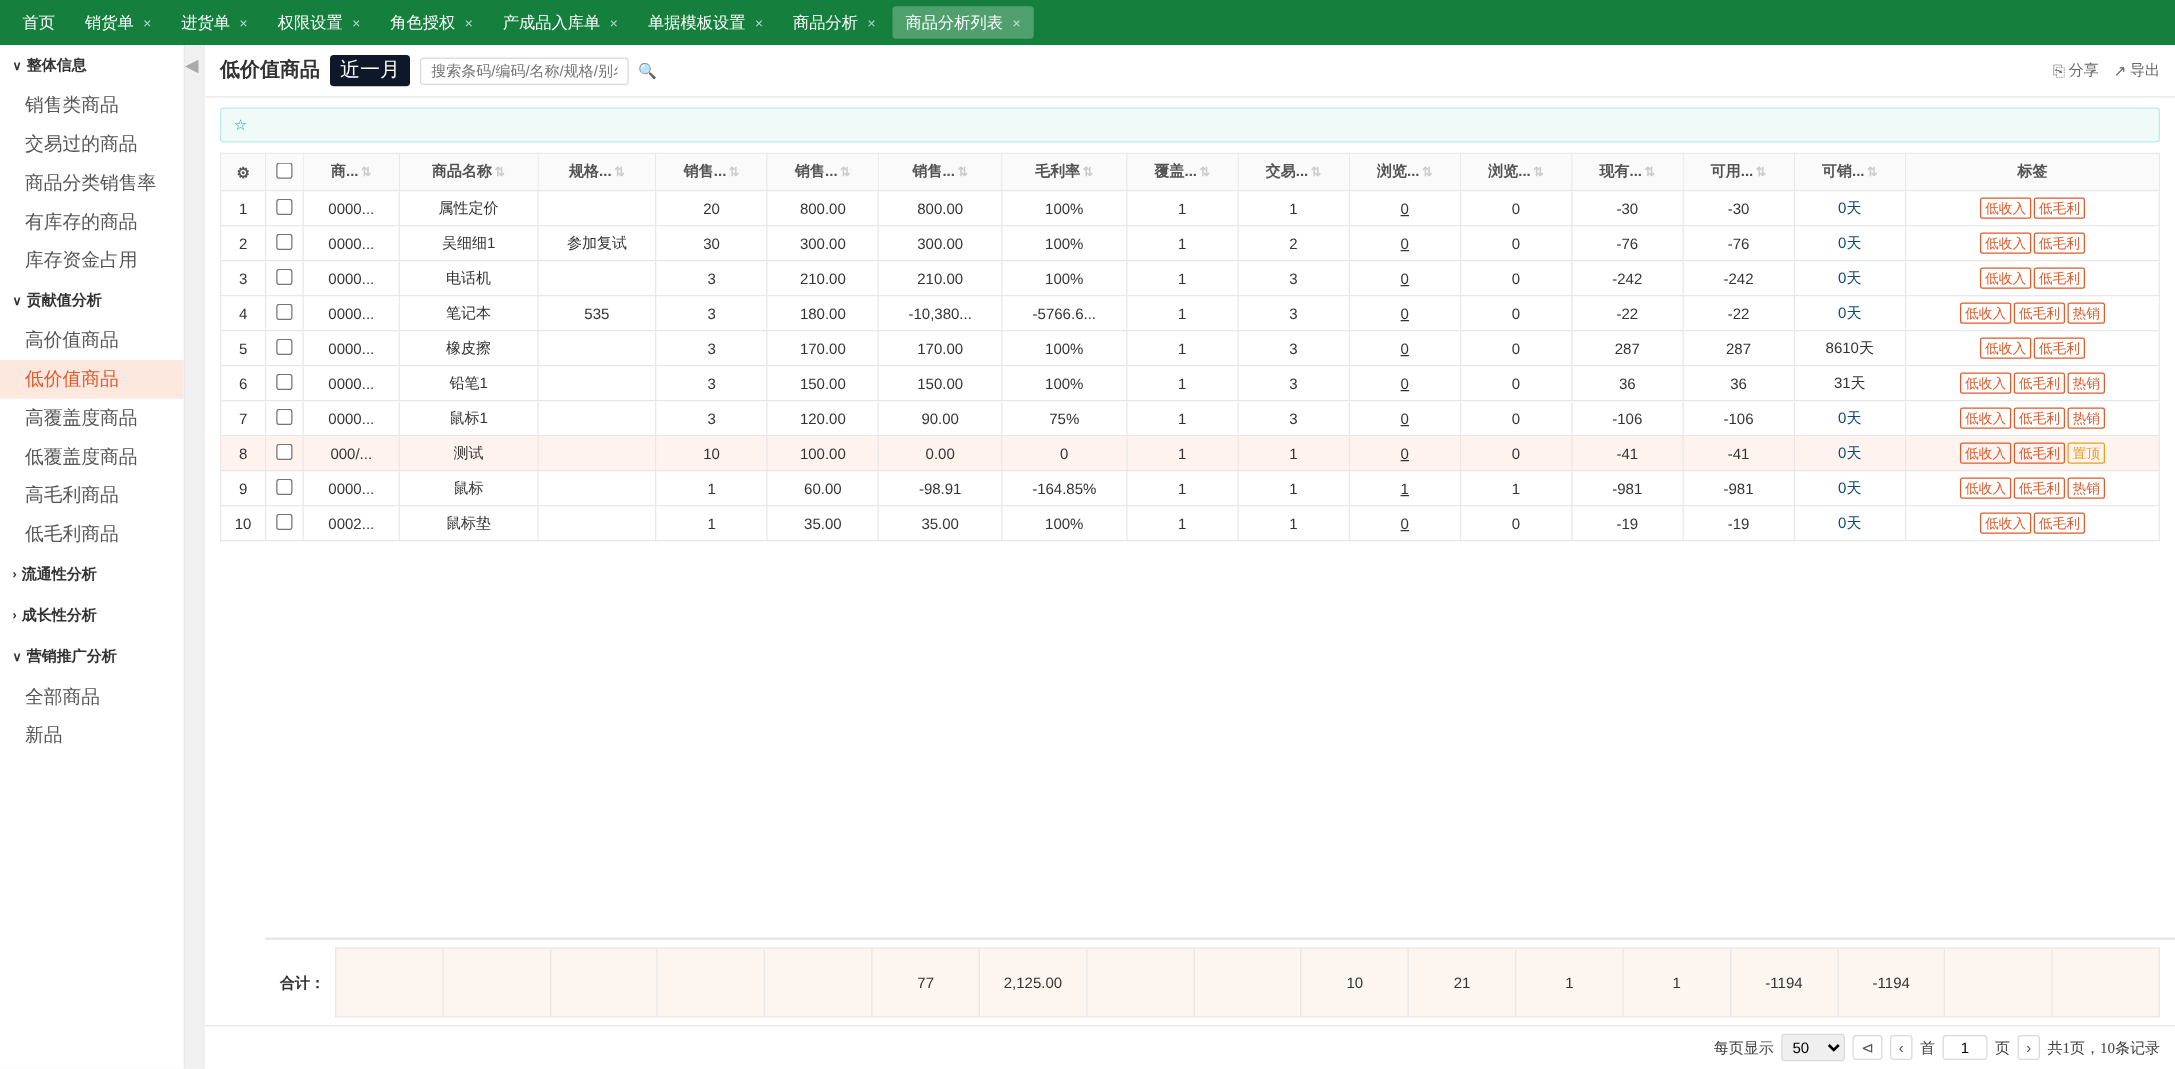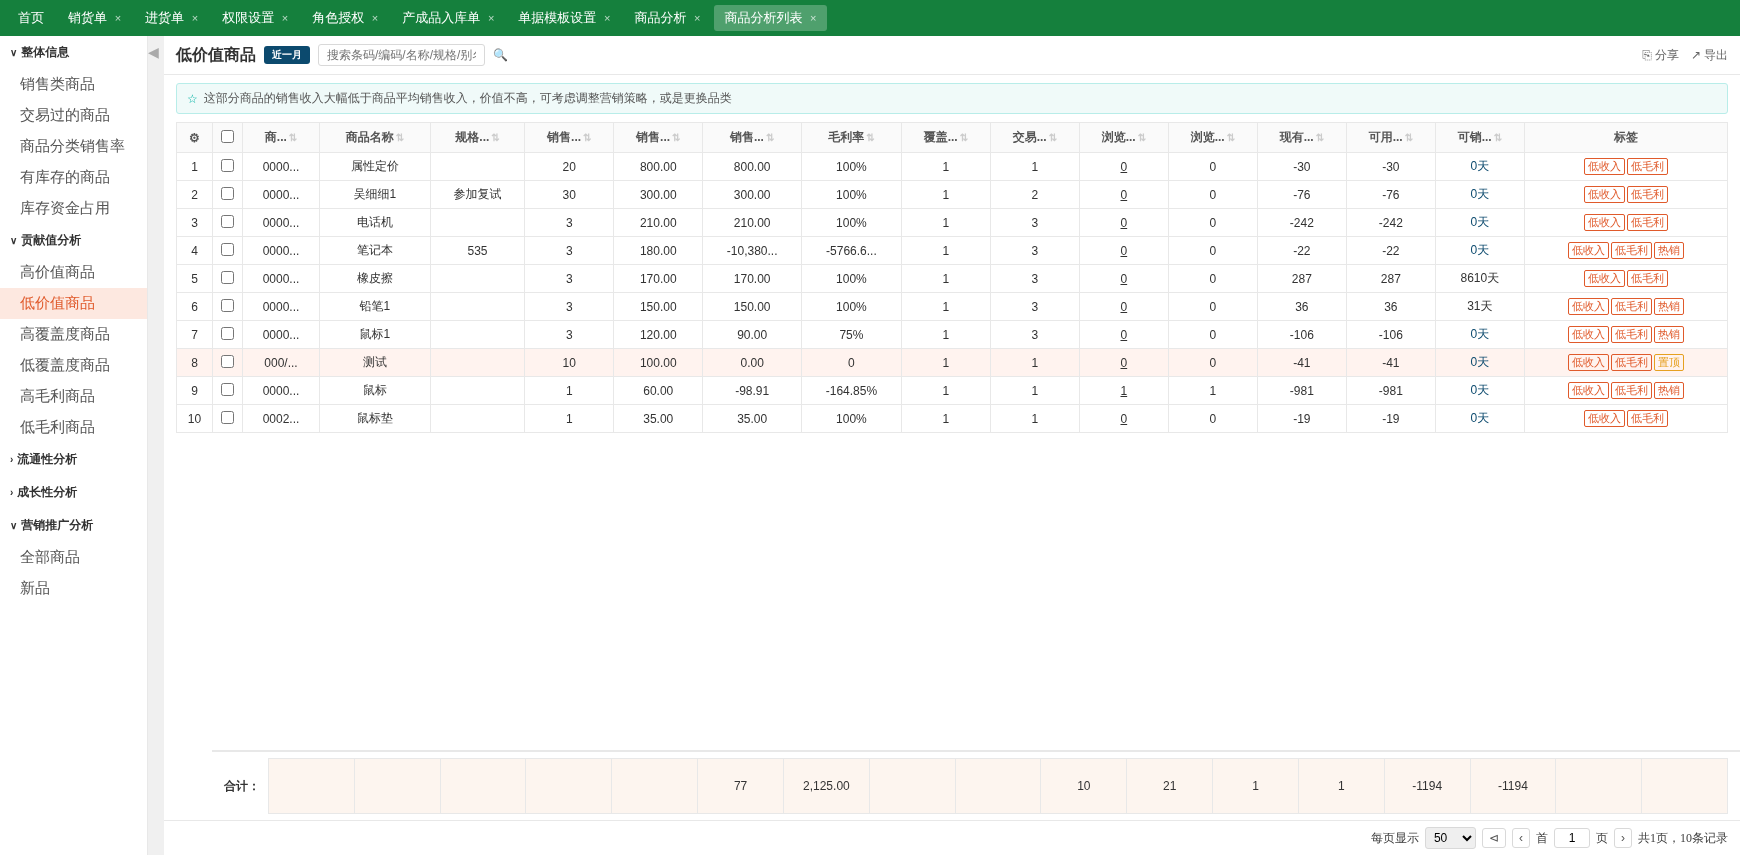--- a/index.html
+++ b/index.html
@@ -74,28 +74,27 @@
       border-bottom: 1px solid #e8e8e8;
       gap: 8px;
       flex-shrink: 0;
     }
     .page-title {
       font-size: 16px;
       font-weight: bold;
       color: #333;
     }
     .filter-btn {
-      background: #0c4a6e;
+      background: #0f172a;
       color: #fff;
       border: none;
       border-radius: 3px;
       padding: 2px 8px;
       cursor: pointer;
-      font-size: 10px;
-      font-weight: bold;
+      font-size: 16px;
     }
     .search-input {
       border: 1px solid #d9d9d9;
       border-radius: 3px;
       padding: 3px 8px;
       width: 167px;
       font-size: 12px;
       outline: none;
     }
     .search-icon { color: #aaa; cursor: pointer; }
@@ -320,21 +319,20 @@
         </div>
         <div class="action-btn">
           <span>↗</span>
           <span>导出</span>
         </div>
       </div>
     </div>
 
     <div class="notice-bar">
       <span class="notice-icon">☆</span>
-      <span>这部分商品的销售收入大幅低于商品平均销售收入，价值不高，可考虑调整营销策略，或是更换品类</span>
     </div>
 
     <div class="table-area">
       <table>
         <thead>
           <tr>
             <th class="gear-col">⚙</th>
             <th class="checkbox-col"><input type="checkbox" style=""></th>
             <th>商...<span class="sort-icon">⇅</span></th>
             <th>商品名称<span class="sort-icon">⇅</span></th>

